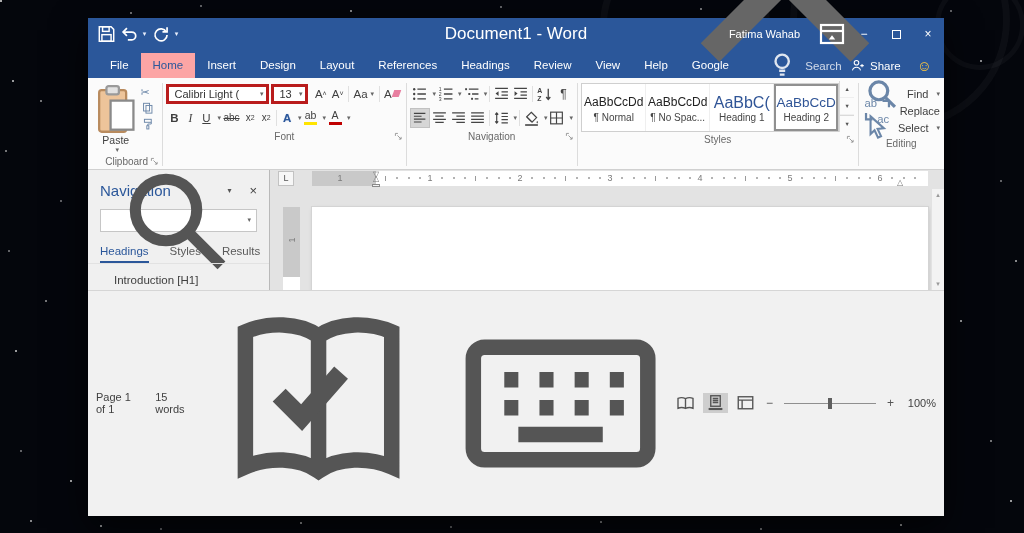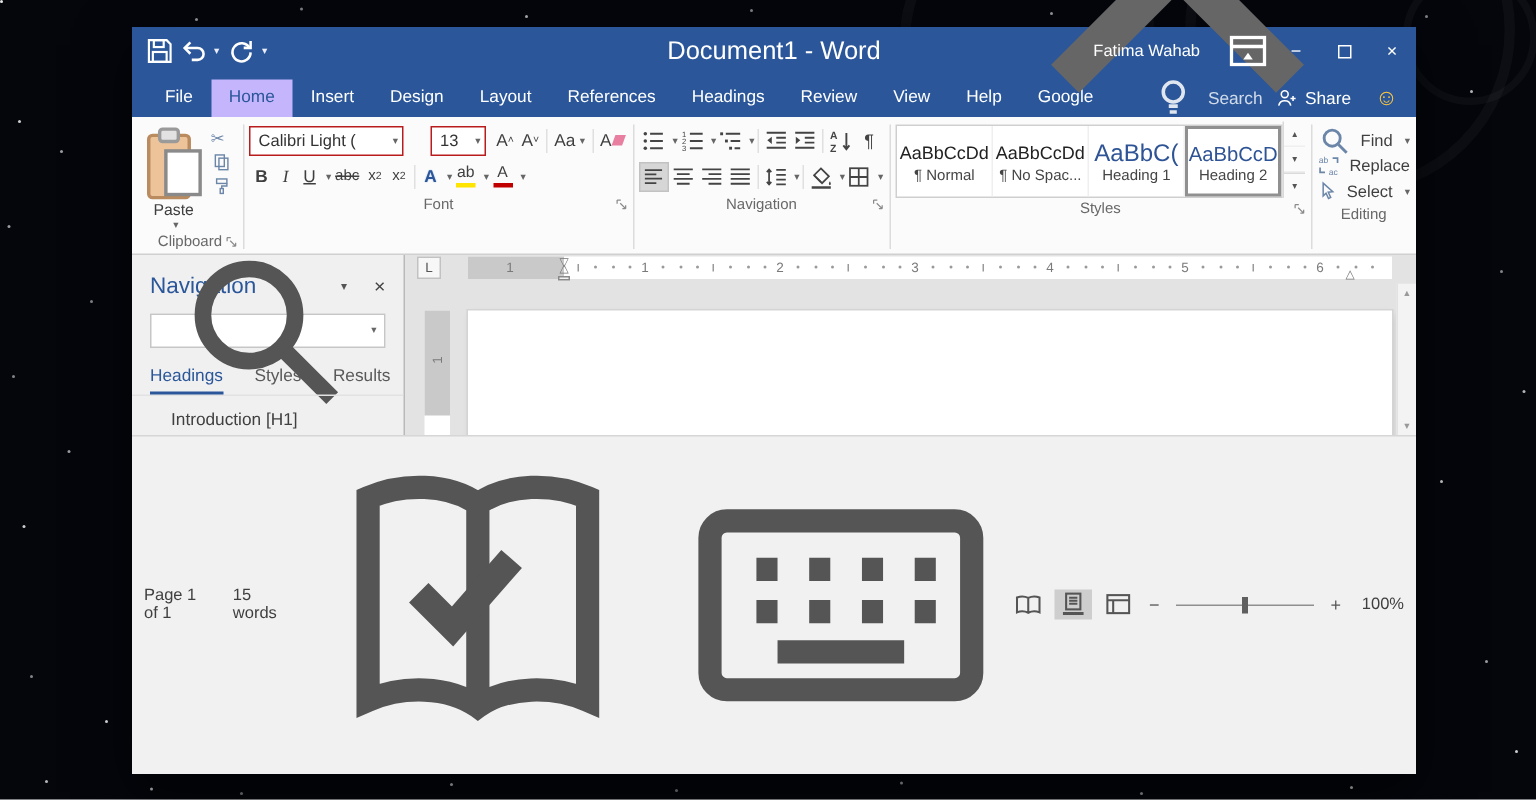--- a/index.html
+++ b/index.html
@@ -34,21 +34,21 @@
   .title{position:absolute;left:0;right:0;text-align:center;font-size:17px;color:#fff}
   .tbright{margin-left:auto;display:flex;align-items:center;height:100%;z-index:1}
   .user{font-size:11px;margin-right:16px}
   .winbtn{width:32px;height:100%;display:flex;align-items:center;justify-content:center;font-size:12px;color:#fff}
   .winbtn svg{width:14px;height:14px}
   .maxbox{width:9px;height:9px;border:1px solid #fff}
 
   
   .tabrow{flex:0 0 28px;background:var(--accent);display:flex;align-items:flex-end;padding-left:10px;color:#fff}
   .tab{height:25px;line-height:25px;padding:0 12px;font-size:11.5px;color:#fff}
-  .tab.active{background:#c4b5fd;color:var(--accent)}
+  .tab.active{background:#fca5a5;color:var(--accent)}
   .tellme{display:flex;align-items:center;gap:6px;height:25px;padding:0 8px;margin-left:16px;color:rgba(255,255,255,.78);font-size:11.5px}
   .tellme svg{width:13px;height:13px;color:rgba(255,255,255,.85)}
   .tabright{margin-left:auto;display:flex;align-items:center;height:25px;padding-right:12px;gap:16px}
   .share{display:flex;align-items:center;gap:5px;font-size:11.5px;color:#fff}
   .share svg{width:14px;height:14px}
   .smiley{font-size:15px;line-height:1;color:#ffc83d}
 
   
   .ribbon{flex:0 0 72px;background:#fbfbfb;border-bottom:1px solid #d0d0d0;display:flex;position:relative;padding:2px 0 0 3px}
   .rgroup{display:flex;flex-direction:column;padding:1px 4px 0}
@@ -61,21 +61,21 @@
   .ribchev svg{width:13px;height:11px}
 
   .paste{display:flex;flex-direction:column;align-items:center;width:46px;padding-top:3px;font-size:10.5px;color:#3f3f3f;gap:0}
   .paste svg{width:21px;height:25px}
   .clipcol{display:flex;flex-direction:column;padding-top:3px}
   .sbtn{height:16px;display:flex;align-items:center;padding:0 4px;font-size:11px;color:#6b86a8;gap:2px}
   .sbtn svg{width:12px;height:12px}
 
   .fxrow{display:flex;align-items:center;height:25px}
   .fxrow2{display:flex;align-items:center;height:23px}
-  .combo{height:20px;background:#fff;border:1px solid #b91c1c;display:flex;align-items:center;font-size:11px;color:#333;padding:0 3px 0 5px;white-space:nowrap;overflow:hidden}
+  .combo{height:20px;background:#fff;border:3px solid #b91c1c;display:flex;align-items:center;font-size:11px;color:#333;padding:0 3px 0 5px;white-space:nowrap;overflow:hidden}
   .arr{color:#666;font-size:7px;margin-left:3px}
   .fbtn{min-width:16px;height:20px;display:flex;align-items:center;justify-content:center;font-size:11.5px;color:#3f3f3f;padding:0 2.5px;white-space:nowrap}
   .fbtn sup{font-size:7px}
   .fbtn sub{font-size:7px}
   .colorstack{display:flex;flex-direction:column;align-items:center;line-height:1}
   .colorstack .cs-top{font-size:10.5px;height:11px}
   .cbar{width:13px;height:3.5px;margin-top:1px}
   .vdiv{width:1px;height:16px;background:#e0e0e0;margin:0 2px}
 
   .pbtn{min-width:19px;height:20px;display:flex;align-items:center;justify-content:center;color:#444;padding:0 1px}
@@ -288,21 +288,21 @@
     </div>
     <div class="rsep"></div>
 
     <div class="rgroup">
       <div style="display:flex;flex-direction:column">
         <div class="fxrow">
           <div class="combo" style="width:103px">
             <span style="flex:1;overflow:hidden">Calibri Light (</span>
             <span class="arr">▾</span>
           </div>
-          <div class="combo" style="width:37px;margin-left:18px">
+          <div class="combo" style="width:37px;margin-left:2px">
             <span style="flex:1">13</span>
             <span class="arr">▾</span>
           </div>
           <span class="fbtn" style="margin-left:4px">
               <span>A</span>
               <sup>˄</sup>
             </span>
           <span class="fbtn">
               <span>A</span>
               <sup>˅</sup>

